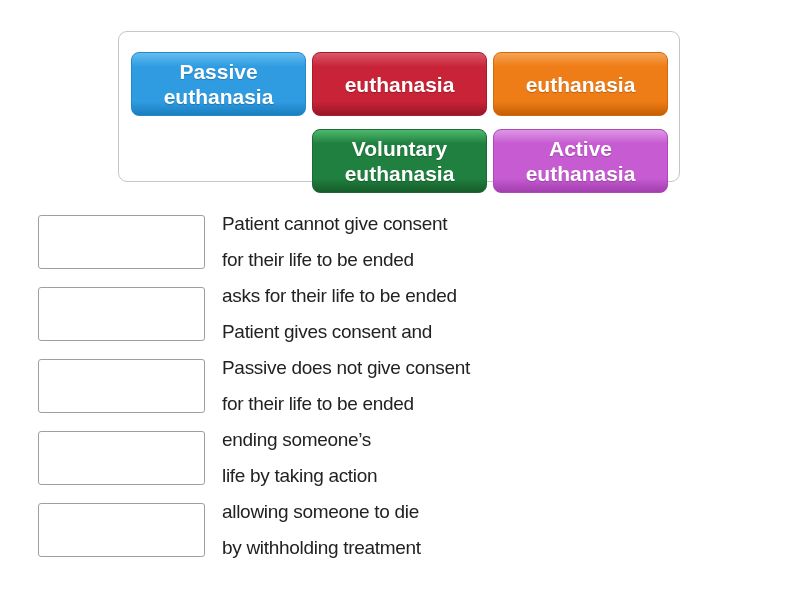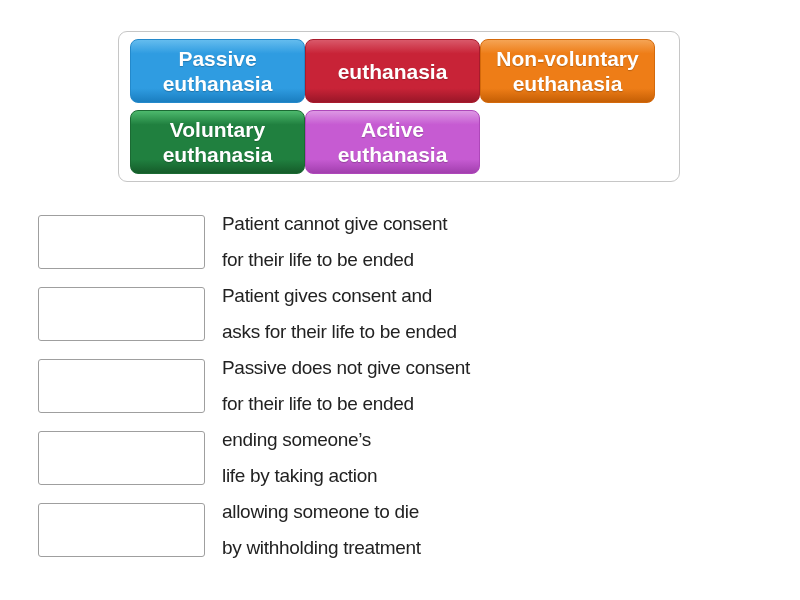--- a/index.html
+++ b/index.html
@@ -27,21 +27,23 @@
     background: #ffffff;
     border: 1px solid #c6c6c6;
     border-radius: 9px;
     padding: 7px 11px;
     display: flex;
     flex-direction: column;
     justify-content: space-between;
   }
   .tray-row {
     display: flex;
-    justify-content: flex-start;
+    justify-content: flex-end;
+    gap: 6px;
+    margin-top: 13px;
   }
   .tile {
     width: 175px;
     height: 64px;
     box-sizing: border-box;
     border: 1px solid rgba(0,0,0,0.25);
     border-radius: 8px;
     display: flex;
     flex-direction: column;
     align-items: center;
@@ -97,21 +99,20 @@
   <div class="tray">
     <div class="tray-row">
       <div class="tile" style="background: linear-gradient(rgb(100, 188, 238) 0%, rgb(47, 156, 225) 22%, rgb(47, 156, 225) 78%, rgb(26, 126, 192) 100%); border-color: rgb(36, 137, 203);">
         <span>Passive</span>
         <span>euthanasia</span>
       </div>
       <div class="tile" style="background: linear-gradient(rgb(217, 89, 106) 0%, rgb(200, 35, 55) 22%, rgb(200, 35, 55) 78%, rgb(154, 22, 40) 100%); border-color: rgb(168, 27, 44);">
         <span>euthanasia</span>
       </div>
       <div class="tile" style="background: linear-gradient(rgb(245, 164, 85) 0%, rgb(238, 125, 23) 22%, rgb(238, 125, 23) 78%, rgb(197, 95, 5) 100%); border-color: rgb(212, 105, 11);">
-        <span>Non-voluntary</span>
         <span>euthanasia</span>
       </div>
     </div>
     <div class="tray-row">
       <div class="tile" style="background: linear-gradient(rgb(77, 185, 109) 0%, rgb(32, 128, 63) 22%, rgb(32, 128, 63) 78%, rgb(21, 92, 42) 100%); border-color: rgb(27, 106, 51);">
         <span>Voluntary</span>
         <span>euthanasia</span>
       </div>
       <div class="tile" style="background: linear-gradient(rgb(221, 151, 228) 0%, rgb(198, 91, 210) 22%, rgb(198, 91, 210) 78%, rgb(162, 63, 174) 100%); border-color: rgb(174, 71, 186);">
         <span>Active</span>
@@ -124,22 +125,22 @@
     <div class="pair">
       <div class="drop-box"></div>
       <div class="definition">
         <span>Patient cannot give consent</span>
         <span>for their life to be ended</span>
       </div>
     </div>
     <div class="pair">
       <div class="drop-box"></div>
       <div class="definition">
+        <span>asks for their life to be ended</span>
         <span>Patient gives consent and</span>
-        <span>asks for their life to be ended</span>
       </div>
     </div>
     <div class="pair">
       <div class="drop-box"></div>
       <div class="definition">
         <span>Passive does not give consent</span>
         <span>for their life to be ended</span>
       </div>
     </div>
     <div class="pair">

